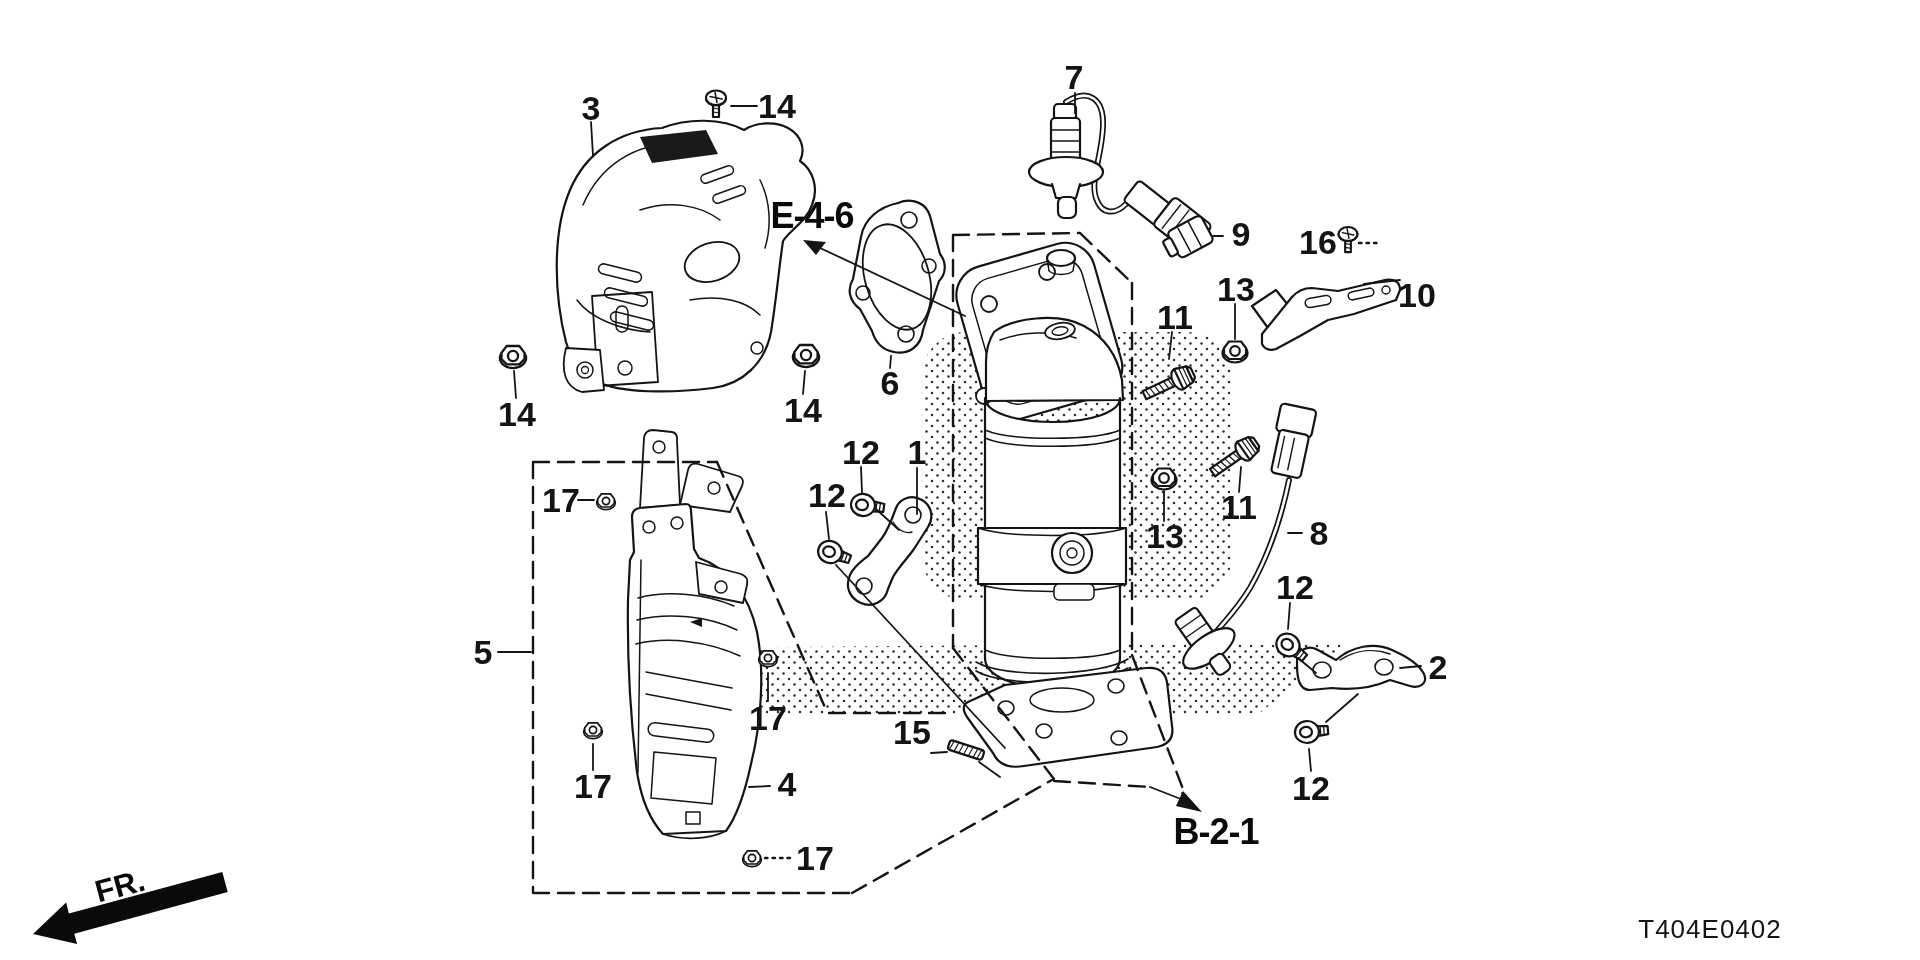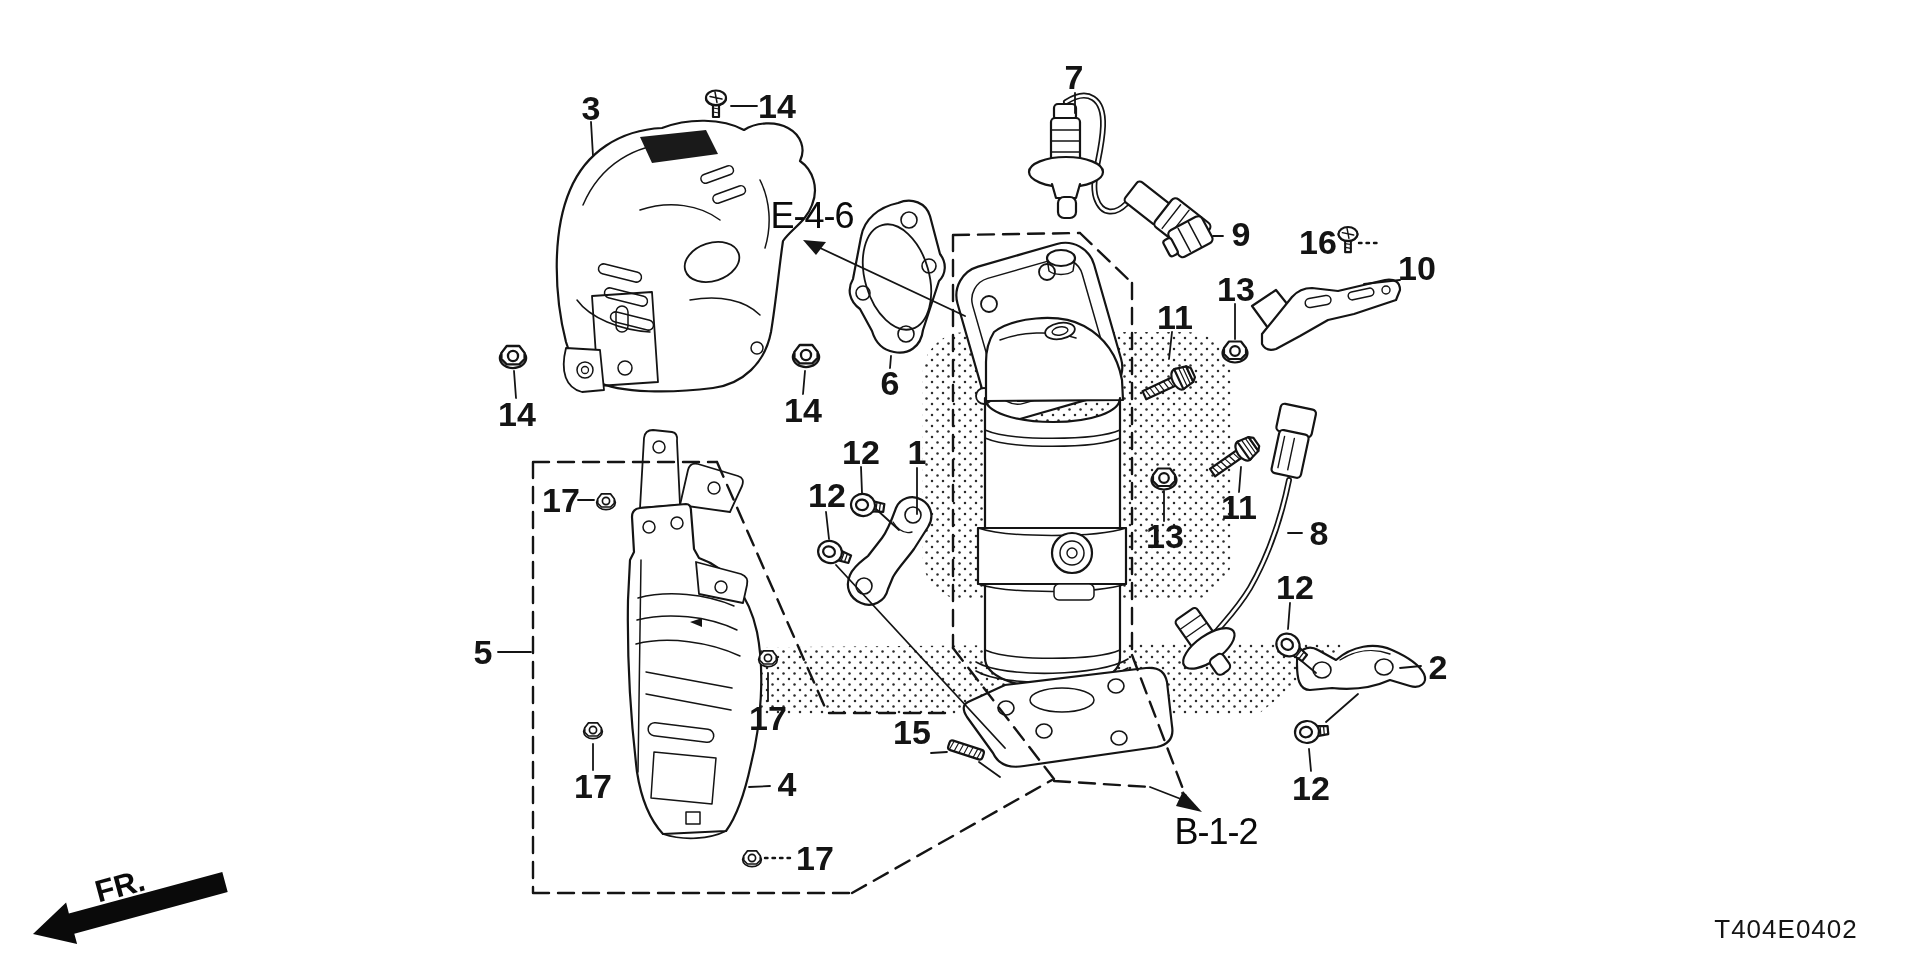--- a/index.html
+++ b/index.html
@@ -1,25 +1,25 @@
 <!DOCTYPE html>
 <html><head>
 <meta charset="utf-8">
 <style>
   html,body{margin:0;padding:0;background:#fff;}
   .stage{position:relative;width:1920px;height:960px;background:#ffffff;overflow:hidden;
          font-family:"Liberation Sans", sans-serif;color:#141414;}
   .stage svg{position:absolute;left:0;top:0;}
   .callout{position:absolute;transform:translate(-50%,-50%);font-size:34px;font-weight:700;
            color:#141414;white-space:nowrap;line-height:1;}
-  .ref-label{position:absolute;transform:translate(-50%,-50%);font-size:36px;font-weight:400;
+  .ref-label{position:absolute;transform:translate(-50%,-50%);font-size:36px;font-weight:700;
            letter-spacing:-1px;color:#0a0a0a;white-space:nowrap;line-height:1;text-align:center;}
   .fr-label{position:absolute;left:120px;top:886px;transform:translate(-50%,-50%) rotate(-15deg);
            font-size:31px;font-weight:700;color:#0a0a0a;line-height:1;}
-  .code-label{position:absolute;left:1786px;top:929px;transform:translate(-50%,-50%);
+  .code-label{position:absolute;left:1710px;top:929px;transform:translate(-50%,-50%);
            font-size:26px;font-weight:400;letter-spacing:1px;color:#141414;line-height:1;}
 </style>
 </head>
 <body>
 
 <div class="stage">
 
 <svg width="1920" height="960" viewBox="0 0 1920 960" stroke="#141414" fill="none" stroke-width="2.2" stroke-linecap="round" stroke-linejoin="round">
   <defs>
     <pattern id="dots" width="11" height="11" patternUnits="userSpaceOnUse">
@@ -319,21 +319,21 @@
   <g>
     <path d="M 33,934 L 66.1,902.5 L 68.9,913.5 L 222.3,871.9 L 227.7,892.1 L 74.3,933.7 L 77.1,943.9 Z" fill="#0a0a0a" stroke="none"></path>
   </g>
 </svg>
 
 <div class="callout" style="left:591px;top:108px">3</div>
 <div class="callout" style="left:777px;top:106px">14</div>
 <div class="callout" style="left:1074px;top:77px">7</div>
 <div class="callout" style="left:1241px;top:234px">9</div>
 <div class="callout" style="left:1318px;top:242px">16</div>
-<div class="callout" style="left:1417px;top:268px">10</div>
+<div class="callout" style="left:1417px;top:295px">10</div>
 <div class="callout" style="left:1236px;top:289px">13</div>
 <div class="callout" style="left:1175px;top:317px">11</div>
 <div class="callout" style="left:890px;top:383px">6</div>
 <div class="callout" style="left:803px;top:410px">14</div>
 <div class="callout" style="left:517px;top:414px">14</div>
 <div class="callout" style="left:861px;top:452px">12</div>
 <div class="callout" style="left:917px;top:452px">1</div>
 <div class="callout" style="left:827px;top:495px">12</div>
 <div class="callout" style="left:561px;top:500px">17</div>
 <div class="callout" style="left:1239px;top:507px">11</div>
@@ -343,18 +343,18 @@
 <div class="callout" style="left:483px;top:652px">5</div>
 <div class="callout" style="left:1438px;top:667px">2</div>
 <div class="callout" style="left:768px;top:718px">17</div>
 <div class="callout" style="left:912px;top:732px">15</div>
 <div class="callout" style="left:787px;top:784px">4</div>
 <div class="callout" style="left:593px;top:786px">17</div>
 <div class="callout" style="left:1311px;top:788px">12</div>
 <div class="callout" style="left:815px;top:858px">17</div>
 
 <div class="ref-label" style="left:812px;top:216px">E-4-6</div>
-<div class="ref-label" style="left:1216px;top:832px">B-1-2</div>
+<div class="ref-label" style="left:1216px;top:832px">B-2-1</div>
 
 <div class="fr-label">FR.</div>
 <div class="code-label">T404E0402</div>
 
 </div>
 
 </body></html>

